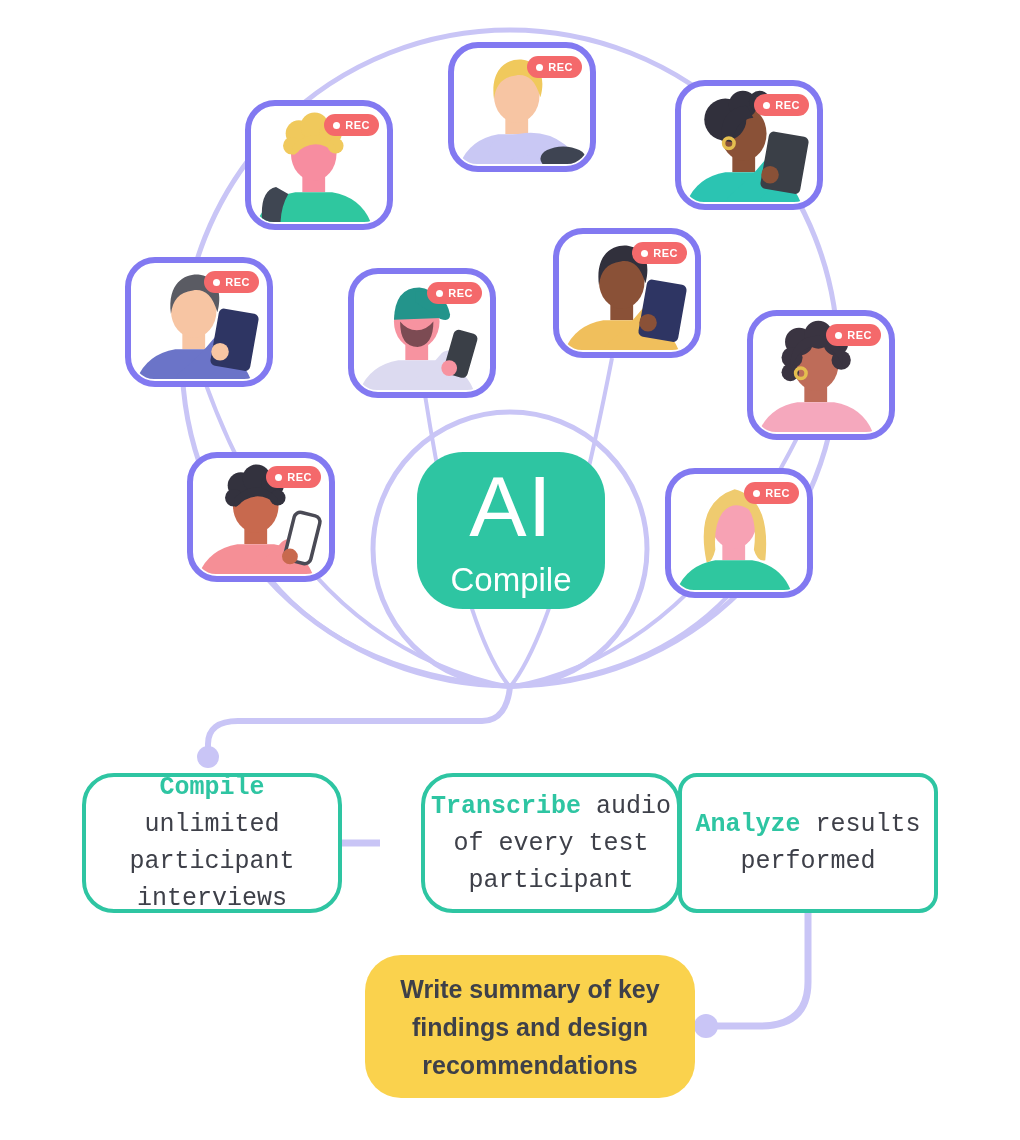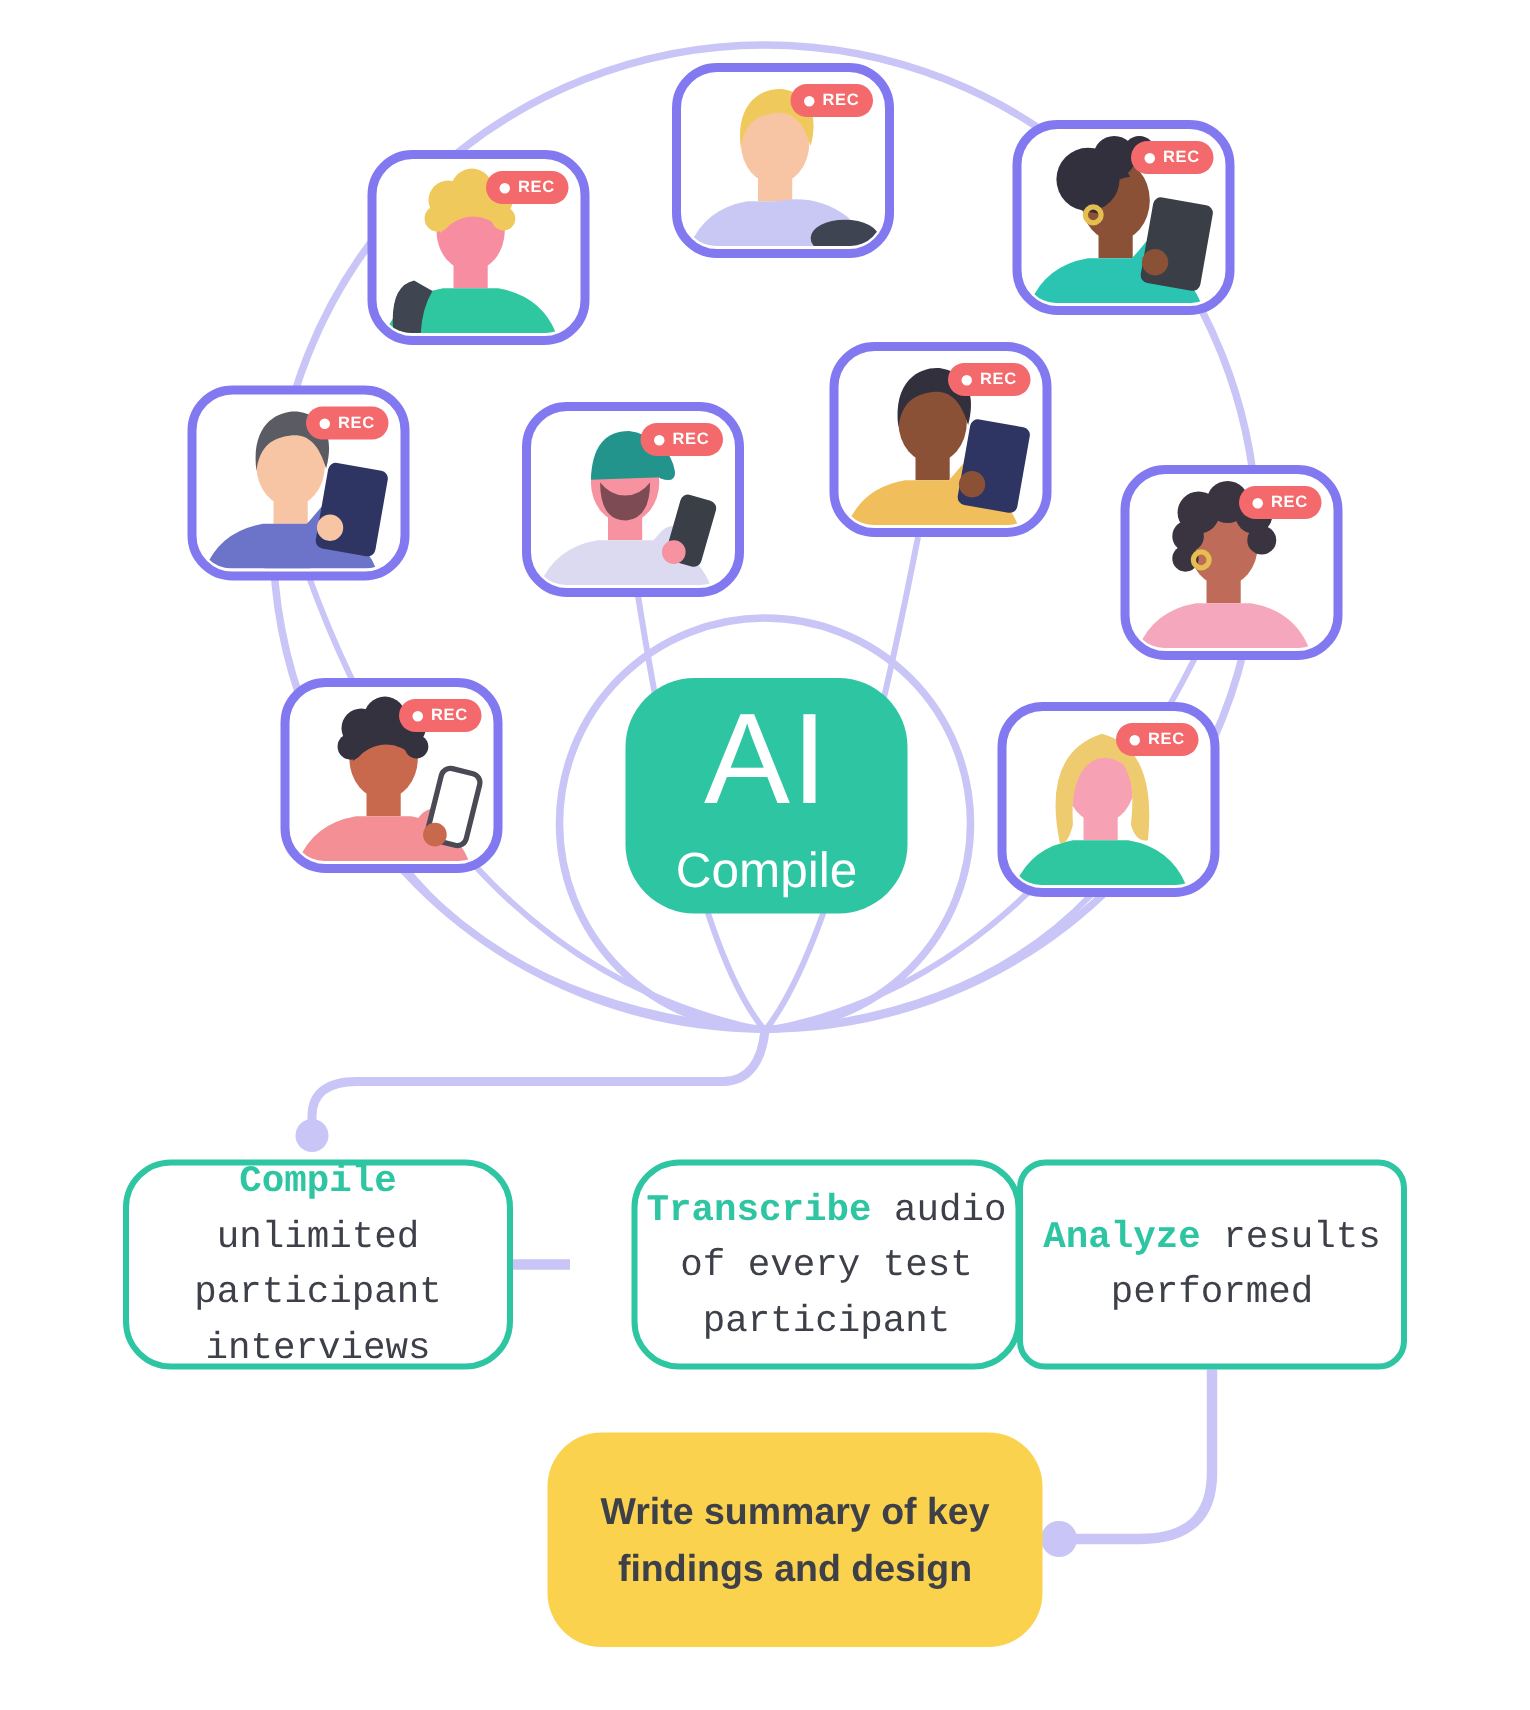--- a/index.html
+++ b/index.html
@@ -268,15 +268,16 @@
   </div>
 
   <div class="step-box step-3">
     <div><span class="accent">Analyze</span><span> results</span></div>
     <div>performed</div>
   </div>
 
   <div class="summary-box">
     <div>Write summary of key</div>
     <div>findings and design</div>
+    <div>recommendations</div>
   </div>
 
 </div>
 
 </body></html>

